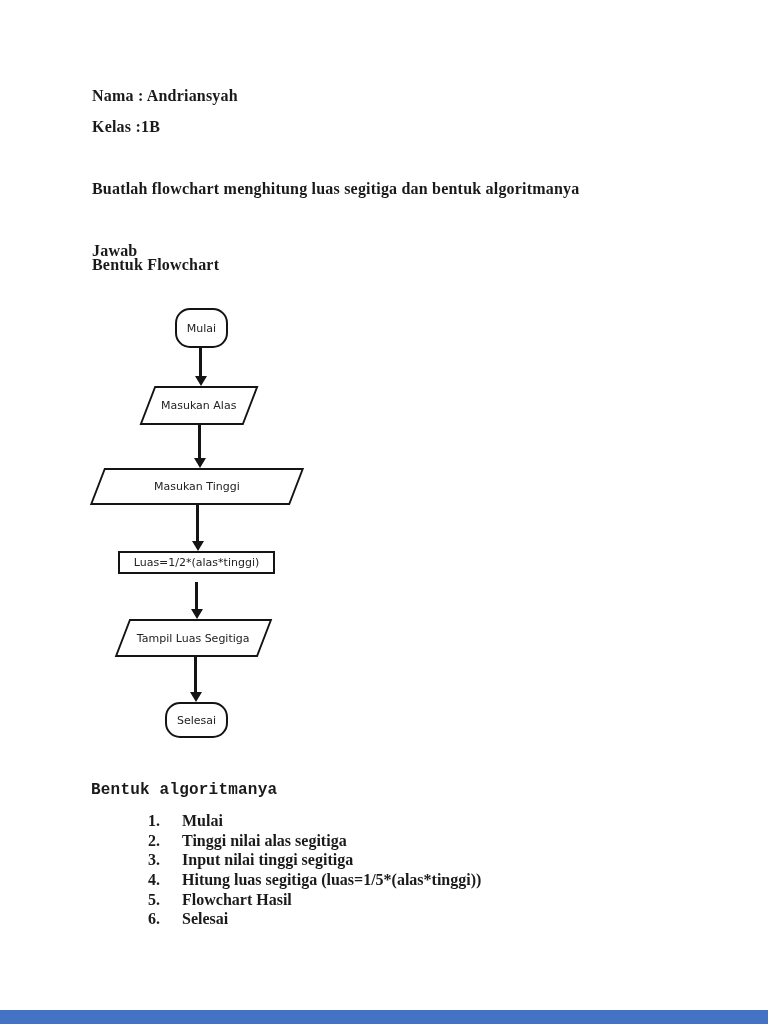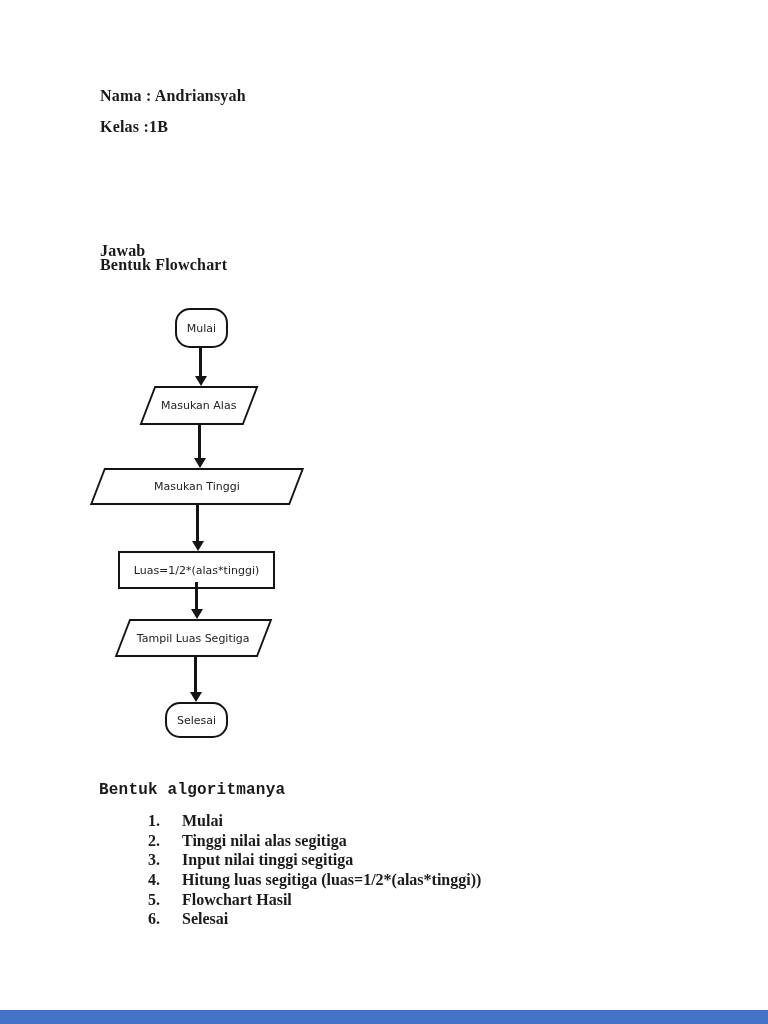--- a/index.html
+++ b/index.html
@@ -14,21 +14,20 @@
   }
   
   .doc-text {
     position:absolute;
     font-family:"Liberation Serif", serif;
     font-weight:bold;
     font-size:16px;
     letter-spacing:0.2px;
     color:#1a1a1a;
     white-space:nowrap;
-    margin-left:8px;
   }
   
   .algo-list { position:absolute; left:148px; top:812px; }
   .step-row {
     display:flex;
     align-items:baseline;
     height:19.7px;
     font-family:"Liberation Serif", serif;
     font-weight:bold;
     font-size:16px;
@@ -76,40 +75,41 @@
     width:768px;
     height:14px;
   }
   
   #node-start        { left:175px; top:308px; width:53px;  height:40px; }
   #arrow-1           { left:199px; top:348px; height:28px; }
   #node-input-alas   { left:147px; top:386px; width:104px; height:39px; }
   #arrow-2           { left:198px; top:425px; height:33px; }
   #node-input-tinggi { left:97px;  top:468px; width:200px; height:37px; }
   #arrow-3           { left:196px; top:505px; height:36px; }
-  #node-process      { left:118px; top:551px; width:157px; height:38px; }
+  #node-process      { left:118px; top:551px; width:157px; height:23px; }
   #arrow-4           { left:195px; top:582px; height:27px; }
   #node-output       { left:122px; top:619px; width:143px; height:38px; }
   #arrow-5           { left:194px; top:657px; height:35px; }
   #node-end          { left:165px; top:702px; width:63px;  height:36px; }
   
   #line-name  { left:92px; top:87px; }
   #line-class { left:92px; top:118px;text-align:center; }
   #line-task  { left:92px; top:180px; }
   #line-jawab { left:92px; top:242px; }
   #line-fc    { left:92px; top:256px; }
   #line-algo  { left:91px; top:781px;font-family:Liberation Mono, monospace; }
 </style>
 </head>
 <body>
 
 <div class="page">
 
   <div class="doc-text" id="line-name">Nama : Andriansyah</div>
   <div class="doc-text" id="line-class">Kelas :1B</div>
+  <div class="doc-text" id="line-task">Buatlah flowchart menghitung luas segitiga dan bentuk algoritmanya</div>
   <div class="doc-text" id="line-jawab">Jawab</div>
   <div class="doc-text" id="line-fc">Bentuk Flowchart</div>
 
   <div class="fc-node terminator" id="node-start">
     <span>Mulai</span>
   </div>
   <div class="arrow" id="arrow-1"></div>
 
   <div class="fc-node para" id="node-input-alas">
     <span>Masukan Alas</span>
@@ -145,21 +145,21 @@
     <div class="step-row">
       <span class="step-num">2.</span>
       <span>Tinggi nilai alas segitiga</span>
     </div>
     <div class="step-row">
       <span class="step-num">3.</span>
       <span>Input nilai tinggi segitiga</span>
     </div>
     <div class="step-row">
       <span class="step-num">4.</span>
-      <span>Hitung luas segitiga (luas=1/2*(alas*tinggi))</span>
+      <span>Hitung luas segitiga (luas=1/5*(alas*tinggi))</span>
     </div>
     <div class="step-row">
       <span class="step-num">5.</span>
       <span>Flowchart Hasil</span>
     </div>
     <div class="step-row">
       <span class="step-num">6.</span>
       <span>Selesai</span>
     </div>
   </div>

